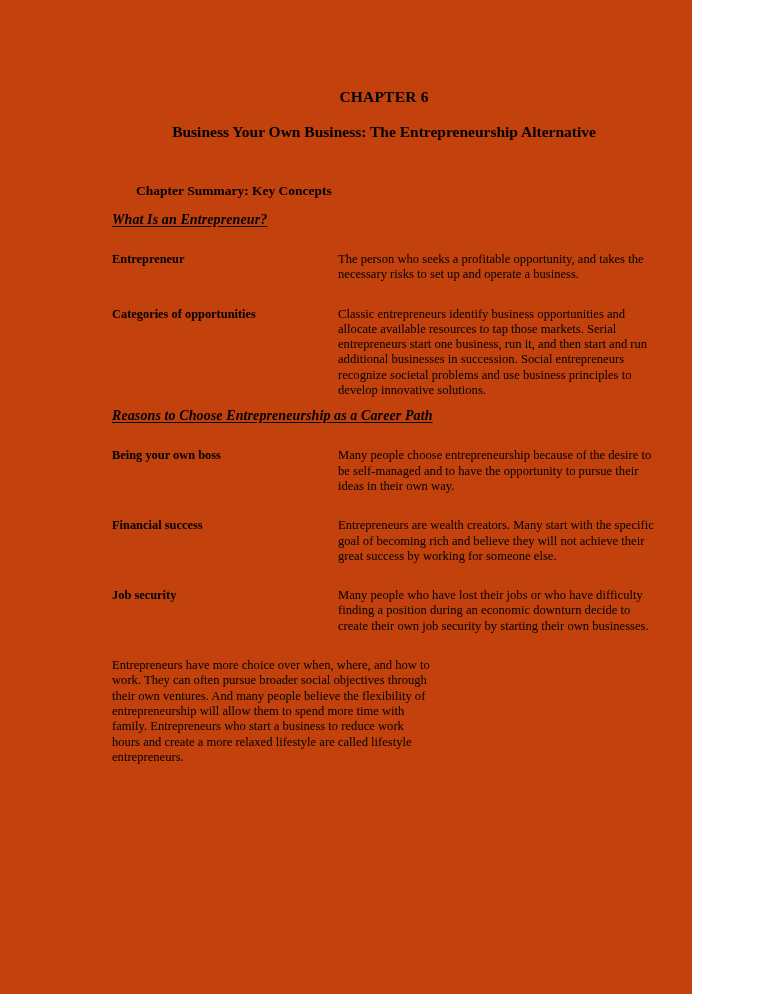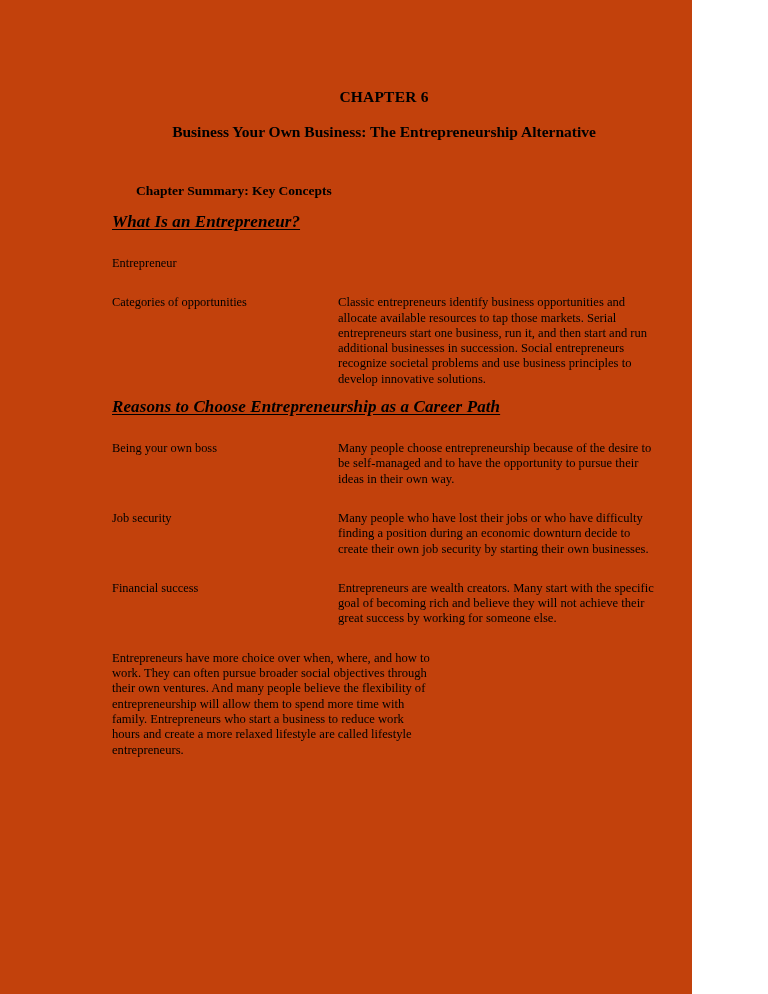--- a/index.html
+++ b/index.html
@@ -56,40 +56,40 @@
   }
 
   
   .content {
     position: absolute;
     left: 112px;
     top: 212px;
     width: 546px;
   }
   .section-heading {
-    font-size: 17px;
+    font-size: 14px;
     font-weight: bold;
     font-style: italic;
     text-decoration: underline;
     text-underline-offset: 2px;
     letter-spacing: 0.1px;
     margin: 0;
   }
   .section-gap-1 { margin-top: 0px; }
   .section-gap-2 { margin-top: 10px; }
 
   .entry {
     display: flex;
     margin-top: 24px;
   }
   .entry-term {
     width: 226px;
     flex: 0 0 226px;
     font-size: 12.4px;
-    font-weight: normal;
+    font-weight: bold;
     line-height: 15.3px;
     padding-right: 6px;
     box-sizing: border-box;
   }
   .entry-def {
     flex: 1 1 auto;
     font-size: 12.6px;
     line-height: 15.3px;
     max-width: 320px;
   }
@@ -105,44 +105,45 @@
 
   <div class="summary-heading">Chapter Summary: Key Concepts</div>
 
   <div class="content">
 
     <div class="section">
       <div class="section-heading section-gap-1">What Is an Entrepreneur?</div>
 
       <div class="entry">
         <div class="entry-term">Entrepreneur</div>
+        <div class="entry-def">The person who seeks a profitable opportunity, and takes the necessary risks to set up and operate a business.</div>
       </div>
 
       <div class="entry">
         <div class="entry-term">Categories of opportunities</div>
         <div class="entry-def">Classic entrepreneurs identify business opportunities and allocate available resources to tap those markets. Serial entrepreneurs start one business, run it, and then start and run additional businesses in succession. Social entrepreneurs recognize societal problems and use business principles to develop innovative solutions.</div>
       </div>
     </div>
 
     <div class="section">
       <div class="section-heading section-gap-2">Reasons to Choose Entrepreneurship as a Career Path</div>
 
       <div class="entry">
         <div class="entry-term">Being your own boss</div>
         <div class="entry-def">Many people choose entrepreneurship because of the desire to be self-managed and to have the opportunity to pursue their ideas in their own way.</div>
       </div>
 
       <div class="entry">
-        <div class="entry-term">Job security</div>
-        <div class="entry-def">Many people who have lost their jobs or who have difficulty finding a position during an economic downturn decide to create their own job security by starting their own businesses.</div>
+        <div class="entry-term">Financial success</div>
+        <div class="entry-def">Entrepreneurs are wealth creators. Many start with the specific goal of becoming rich and believe they will not achieve their great success by working for someone else.</div>
       </div>
 
       <div class="entry">
-        <div class="entry-term">Financial success</div>
-        <div class="entry-def">Entrepreneurs are wealth creators. Many start with the specific goal of becoming rich and believe they will not achieve their great success by working for someone else.</div>
+        <div class="entry-term">Job security</div>
+        <div class="entry-def">Many people who have lost their jobs or who have difficulty finding a position during an economic downturn decide to create their own job security by starting their own businesses.</div>
       </div>
 
       <div class="entry">
         <div class="entry-def">Entrepreneurs have more choice over when, where, and how to work. They can often pursue broader social objectives through their own ventures. And many people believe the flexibility of entrepreneurship will allow them to spend more time with family. Entrepreneurs who start a business to reduce work hours and create a more relaxed lifestyle are called lifestyle entrepreneurs.</div>
       </div>
     </div>
 
   </div>
 </div>
 

